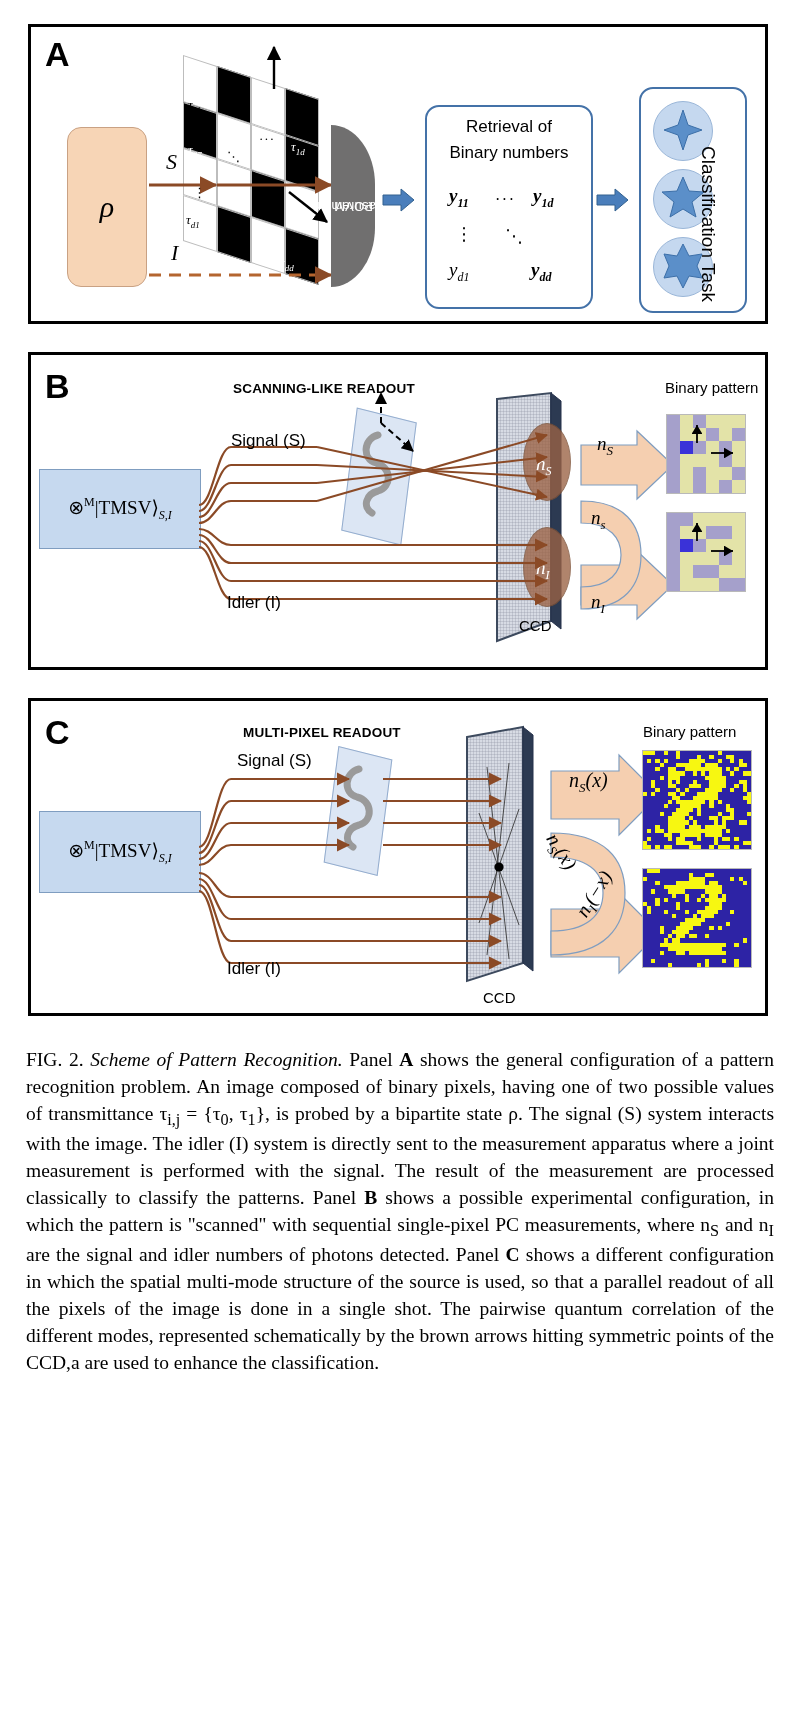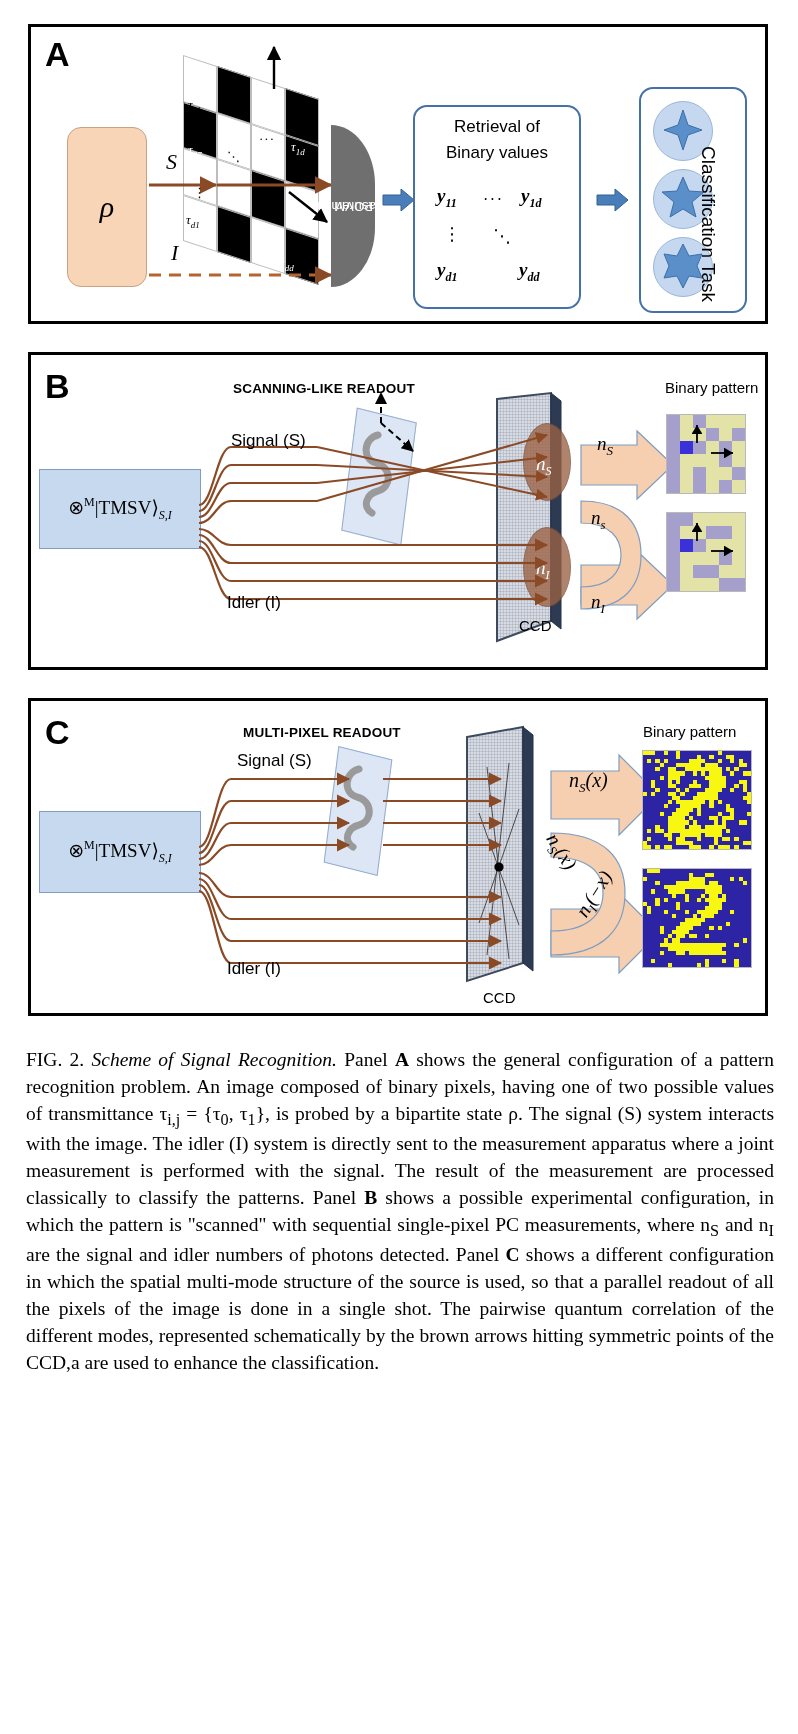--- a/index.html
+++ b/index.html
@@ -127,31 +127,31 @@
 
     <div class="povm" style="left:300px;top:98px;width:44px;height:162px;">
       <span><span>POVM</span>
         <br><span>measurement</span></span>
     </div>
 
     <svg class="blue-arrow" style="left:352px;top:160px;width:34px;height:28px;">
       <path d="M0,8 L18,8 L18,2 L31,13 L18,24 L18,18 L0,18 z" fill="#4a7ebb" stroke="#33618f" stroke-width="1"></path>
     </svg>
 
-    <div class="roundbox" style="left:382px;top:78px;width:164px;height:200px;">
+    <div class="roundbox" style="left:394px;top:78px;width:164px;height:200px;">
       <div class="lbl" style="left:0;top:10px;width:164px;text-align:center;font-size:17px;">Retrieval of</div>
-      <div class="lbl" style="left:0;top:36px;width:164px;text-align:center;font-size:17px;">Binary values</div>
+      <div class="lbl" style="left:0;top:36px;width:164px;text-align:center;font-size:17px;">Binary numbers</div>
       <div class="mlbl" style="left:22px;top:78px;font-size:19px;font-weight:bold;">
         <span>y</span><sub style="font-size:12px;">11</sub></div>
       <div class="mlbl" style="left:68px;top:84px;font-size:16px;font-style:normal;letter-spacing:1.5px;">···</div>
       <div class="mlbl" style="left:106px;top:78px;font-size:19px;font-weight:bold;">
         <span>y</span><sub style="font-size:12px;">1d</sub></div>
       <div class="mlbl" style="left:28px;top:116px;font-size:18px;font-style:normal;">⋮</div>
       <div class="mlbl" style="left:78px;top:118px;font-size:18px;font-style:normal;">⋱</div>
-      <div class="mlbl" style="left:22px;top:152px;font-size:19px;font-weight:bold;">
+      <div class="mlbl" style="left:22px;top:152px;font-size:19px;font-weight:normal;">
         <span>y</span><sub style="font-size:12px;">d1</sub></div>
       <div class="mlbl" style="left:104px;top:152px;font-size:19px;font-weight:bold;">
         <span>y</span><sub style="font-size:12px;">dd</sub></div>
     </div>
 
     <svg class="blue-arrow" style="left:566px;top:160px;width:34px;height:28px;">
       <path d="M0,8 L18,8 L18,2 L31,13 L18,24 L18,18 L0,18 z" fill="#4a7ebb" stroke="#33618f" stroke-width="1"></path>
     </svg>
 
     <div class="roundbox" style="left:608px;top:60px;width:104px;height:222px;">
@@ -1656,17 +1656,17 @@
         <i style="background: rgb(45, 35, 165);"></i>
         <i style="background: rgb(247, 247, 17);"></i>
         <i style="background: rgb(45, 35, 165);"></i>
         <i style="background: rgb(45, 35, 165);"></i>
         <i style="background: rgb(45, 35, 165);"></i>
       </div>
   </div>
 
   <div class="caption">
     <span>FIG. 2.</span>
-    <span class="it">Scheme of Signal Recognition.</span>
+    <span class="it">Scheme of Pattern Recognition.</span>
     <span id="capbody"><span>Panel </span><b>A</b><span> shows the general configuration of a pattern recognition problem. An image composed of binary pixels, having one of two possible values of transmittance τ</span><sub>i,j</sub><span> = {τ</span><sub>0</sub><span>, τ</span><sub>1</sub><span>}, is probed by a bipartite state ρ. The signal (S) system interacts with the image. The idler (I) system is directly sent to the measurement apparatus where a joint measurement is performed with the signal. The result of the measurement are processed classically to classify the patterns. Panel </span><b>B</b><span> shows a possible experimental configuration, in which the pattern is "scanned" with sequential single-pixel PC measurements, where n</span><sub>S</sub><span> and n</span><sub>I</sub><span> are the signal and idler numbers of photons detected. Panel </span><b>C</b><span> shows a different configuration in which the spatial multi-mode structure of the source is used, so that a parallel readout of all the pixels of the image is done in a single shot. The pairwise quantum correlation of the different modes, represented schematically by the brown arrows hitting symmetric points of the CCD,a are used to enhance the classification.</span></span>
   </div>
 
 </div>
 
 </body></html>

